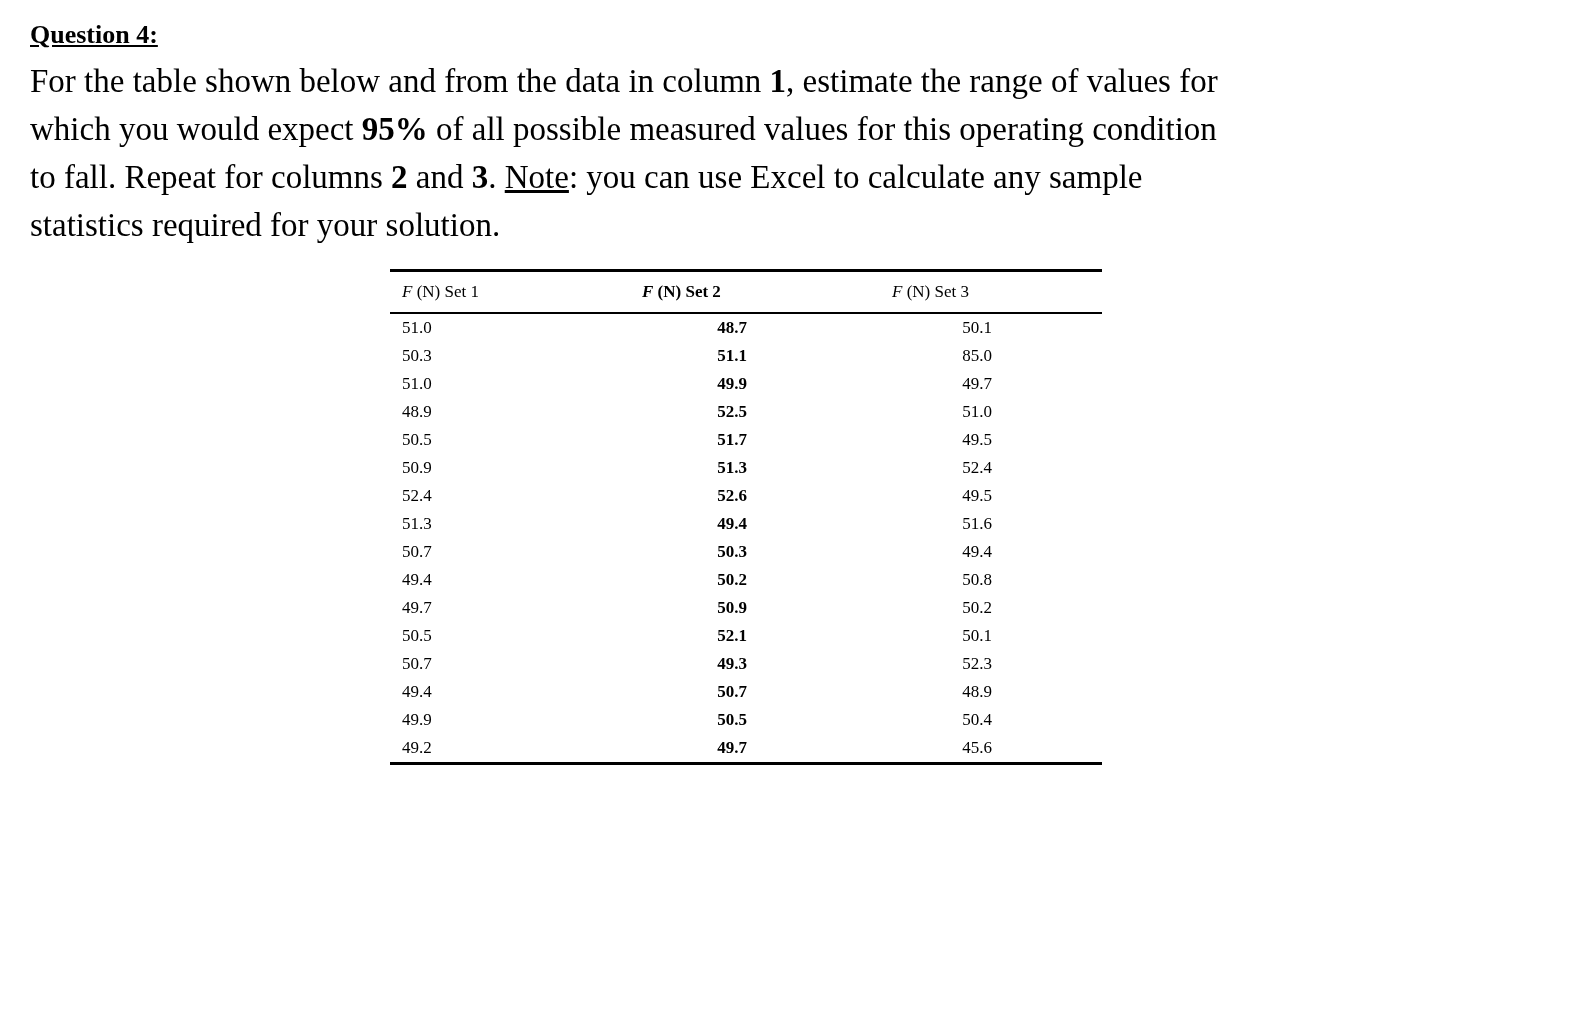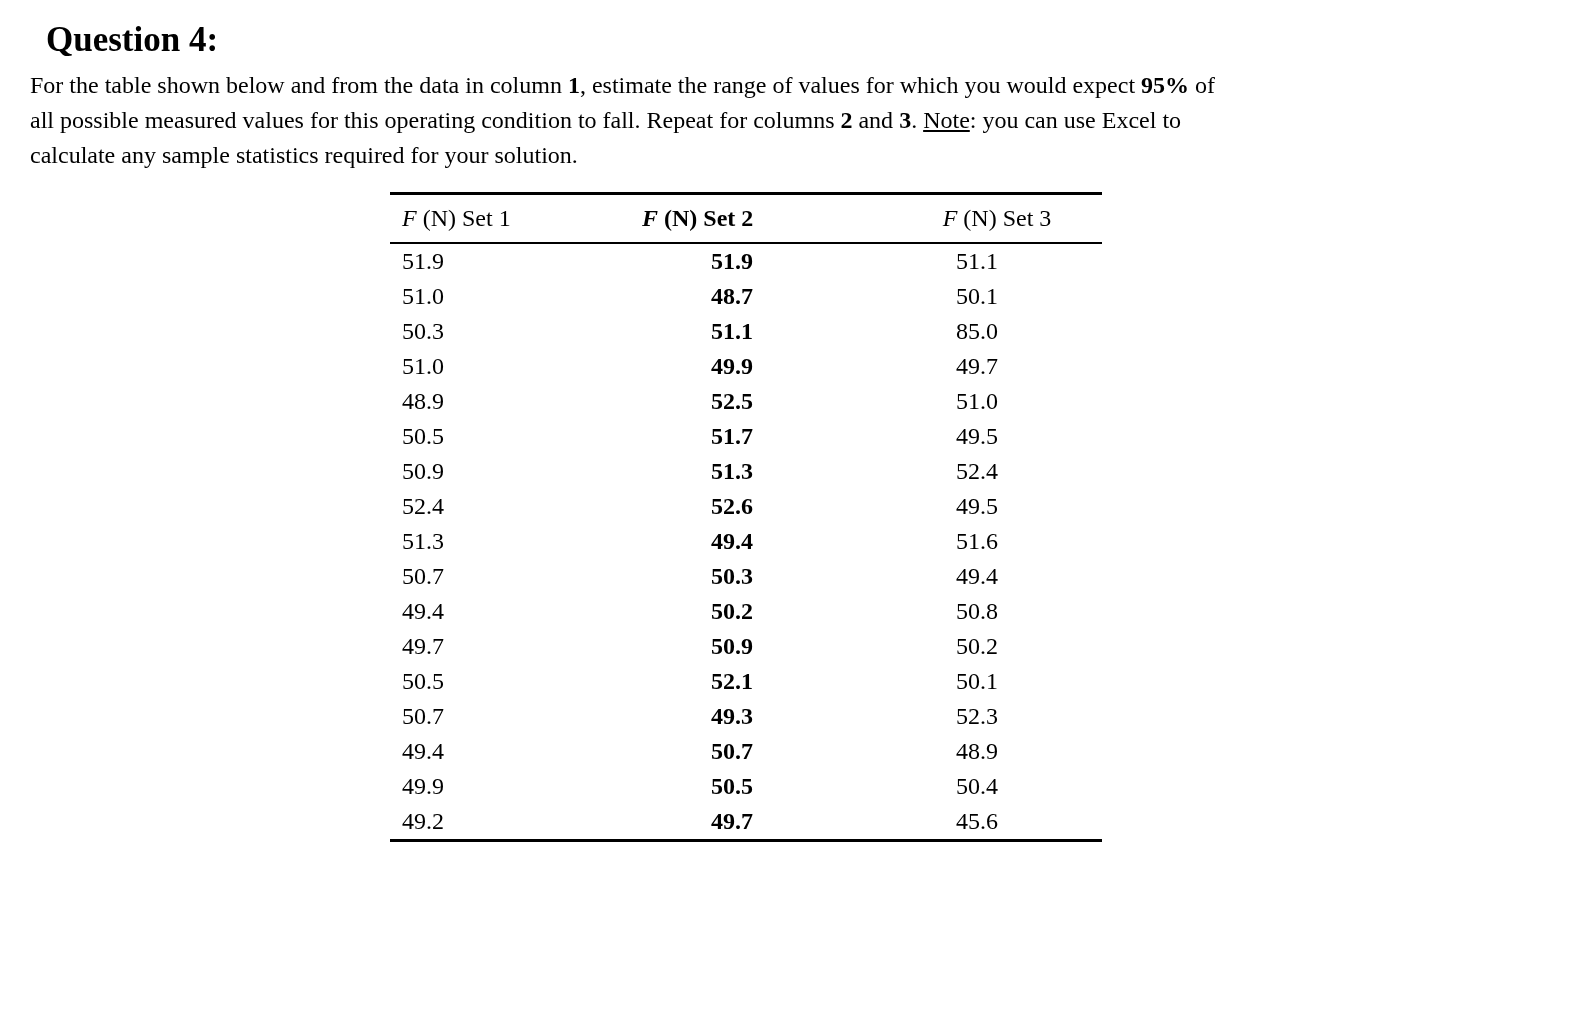--- a/index.html
+++ b/index.html
@@ -7,43 +7,43 @@
       font-size: 24px;
       color: #000;
       background: #fff;
       margin: 0;
       padding: 20px 30px;
       width: 1572px;
       box-sizing: border-box;
     }
     .question-title {
       font-weight: bold;
-      font-size: 35px;
+      text-decoration: underline;
+      font-size: 26px;
       margin-bottom: 8px;
-      margin-left: 16px;
     }
     .question-body {
       line-height: 1.45;
-      font-size: 24px;
+      font-size: 33px;
       margin-bottom: 20px;
       max-width: 1200px;
     }
     .question-body .bold-inline {
       font-weight: bold;
     }
     .note-label {
       text-decoration: underline;
     }
     .table-wrapper {
       margin-left: 360px;
       margin-top: 16px;
     }
     table {
       border-collapse: collapse;
-      font-size: 24px;
+      font-size: 17px;
     }
     th {
       font-weight: normal;
       font-style: normal;
       text-align: left;
       padding: 10px 0 10px 0;
       border-top: 3px solid #000;
       border-bottom: 2px solid #000;
     }
     th .f-italic {
@@ -55,21 +55,21 @@
     }
     tbody tr:last-child td {
       border-bottom: 3px solid #000;
       margin-top: 11px;
     }
     .col-1 { width: 210px; padding-left: 12px; }
     .col-2 { width: 210px; text-align: center; font-weight: bold; }
     .col-3 { width: 210px; text-align: center; }
     th.col-2 { text-align: left; padding-left: 30px; }
     td.col-2 { text-align: center; padding-left: 0; }
-    th.col-3 { text-align: center; padding-left: 40px; }
+    th.col-3 { text-align: left; padding-left: 40px; }
     td.col-3 { text-align: center; padding-left: 0; }
   </style>
 </head>
 <body>
 
 <div class="question-title">Question 4:</div>
 
 <div class="question-body">
   <span>For the table shown below and from the data in column </span><span class="bold-inline">1</span><span>, estimate the range of values for which you would expect </span><span class="bold-inline">95%</span><span> of all possible measured values for this operating condition to fall. Repeat for columns </span><span class="bold-inline">2</span><span> and </span><span class="bold-inline">3</span><span>. </span><span class="note-label">Note</span><span>: you can use Excel to calculate any sample statistics required for your solution.</span>
 </div>
@@ -83,25 +83,20 @@
         </th>
         <th class="col-2">
           <span class="f-italic">F</span><span> (N) Set 2</span>
         </th>
         <th class="col-3">
           <span class="f-italic">F</span><span> (N) Set 3</span>
         </th>
       </tr>
     </thead>
     <tbody id="table-body">
-    <tr>
-          <td class="col-1">51.9</td>
-          <td class="col-2">51.9</td>
-          <td class="col-3">51.1</td>
-        </tr>
         <tr>
           <td class="col-1">51.0</td>
           <td class="col-2">48.7</td>
           <td class="col-3">50.1</td>
         </tr>
         <tr>
           <td class="col-1">50.3</td>
           <td class="col-2">51.1</td>
           <td class="col-3">85.0</td>
         </tr>

